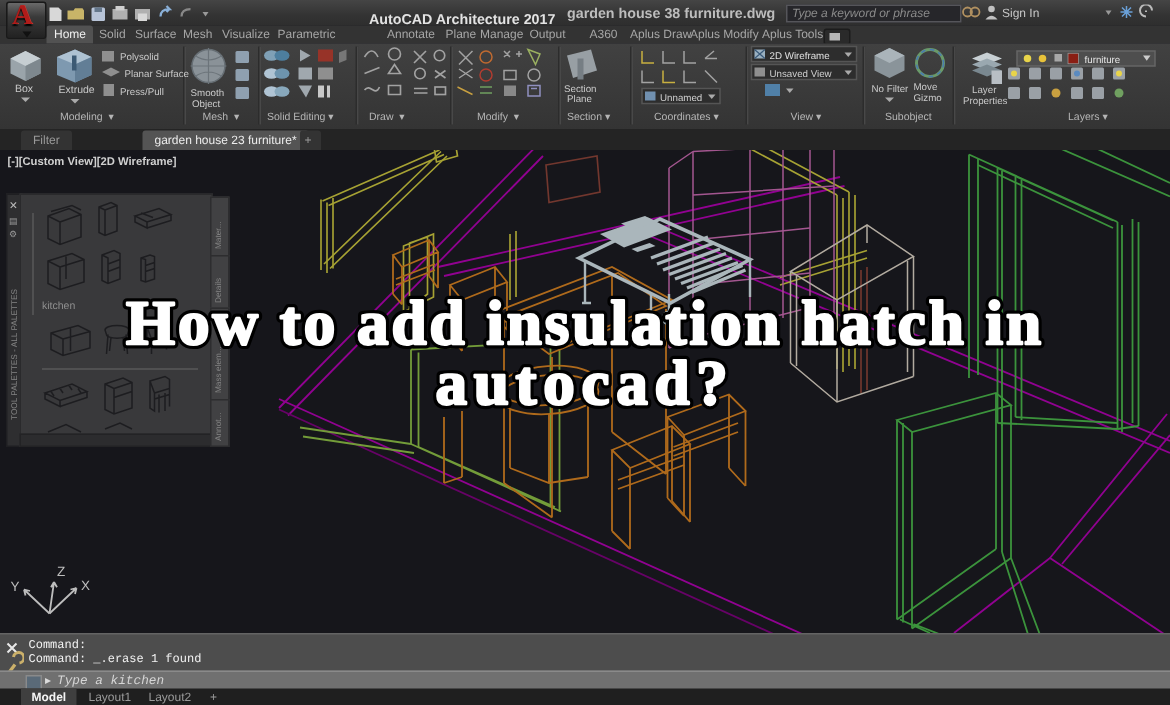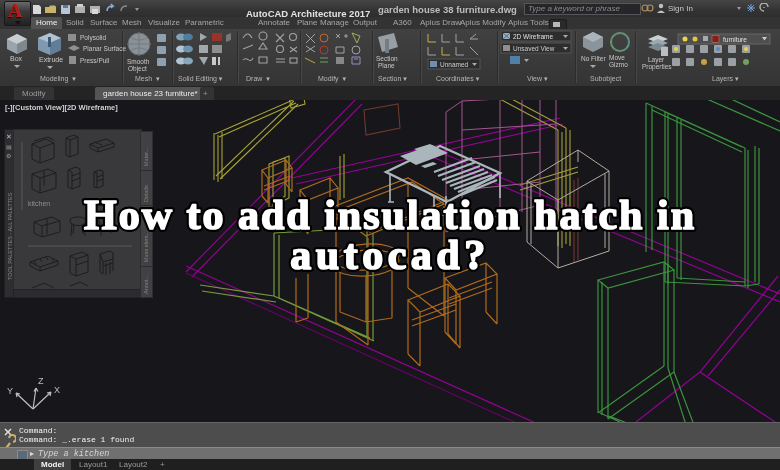--- a/index.html
+++ b/index.html
@@ -43,21 +43,21 @@
   #pal-body{left:9px;top:0;width:127px;height:167px;background:#39393b;border:1px solid #2a2a2c;}
   #pal-tabs{left:136px;top:2px;width:11px;height:160px;}
   .ptab{position:absolute;left:0;width:11px;background:#414143;border:1px solid #2d2d2f;}
   .vtext{position:absolute;color:#848484;font-size:5.5px;transform:rotate(-90deg);transform-origin:0 0;white-space:nowrap;}
   
   #cmd{left:0;top:422px;width:780px;height:37px;background:#4d4d4d;border-top:1px solid #646464;}
   #cmdinput{left:0;top:24px;width:780px;height:13px;background:#707070;border-top:1px solid #8a8a8a;}
   .cmdtext{position:absolute;font-family:"Liberation Mono",monospace;font-size:8px;color:#f2f2f2;}
   
   #bottombar{left:0;top:459px;width:780px;height:11px;background:#1f1f1f;}
-  .btab{position:absolute;top:0;height:11px;font-size:8px;line-height:11px;color:#9a9a9a;padding:0 7px;margin-left:20px;}
+  .btab{position:absolute;top:0;height:11px;font-size:8px;line-height:11px;color:#9a9a9a;padding:0 7px;}
   .btab.active{background:#3f3f3f;color:#f5f5f5;font-weight:bold;}
 </style>
 </head>
 <body>
 
   <div class="abs" id="titlebar"></div>
   <div class="abs" id="logo">
     <span class="A">A</span>
     <span class="tri"></span>
   </div>
@@ -306,21 +306,21 @@
           <circle cx="704" cy="33" r="3" fill="#c8a040"></circle>
           <rect x="714" y="29" width="8" height="8" rx="1"></rect>
           <rect x="728" y="29" width="8" height="8" rx="1"></rect>
           <circle cx="746" cy="33" r="3" fill="#70a060"></circle>
         </g>
       </g>
     </svg>
   </div>
 
   <div class="abs" id="filetabs">
-    <div class="ftab" style="left:14px;">Modify</div>
+    <div class="ftab" style="left:14px;">Filter</div>
     <div class="ftab active" style="left:95px;">garden house 23 furniture*</div>
     <div class="ftab" style="left:200px;width:8px;padding:0 3px;">+</div>
   </div>
 
   <div class="abs" id="canvas">
     <svg class="abs" style="left:0;top:0;opacity:0.92;" width="780" height="322" viewBox="0 100 780 322">
 
       <g stroke="#9c009c" stroke-width="1.2" fill="none">
         <path d="M186 272 L356 99"></path>
         <path d="M192 277 L362 104"></path>

